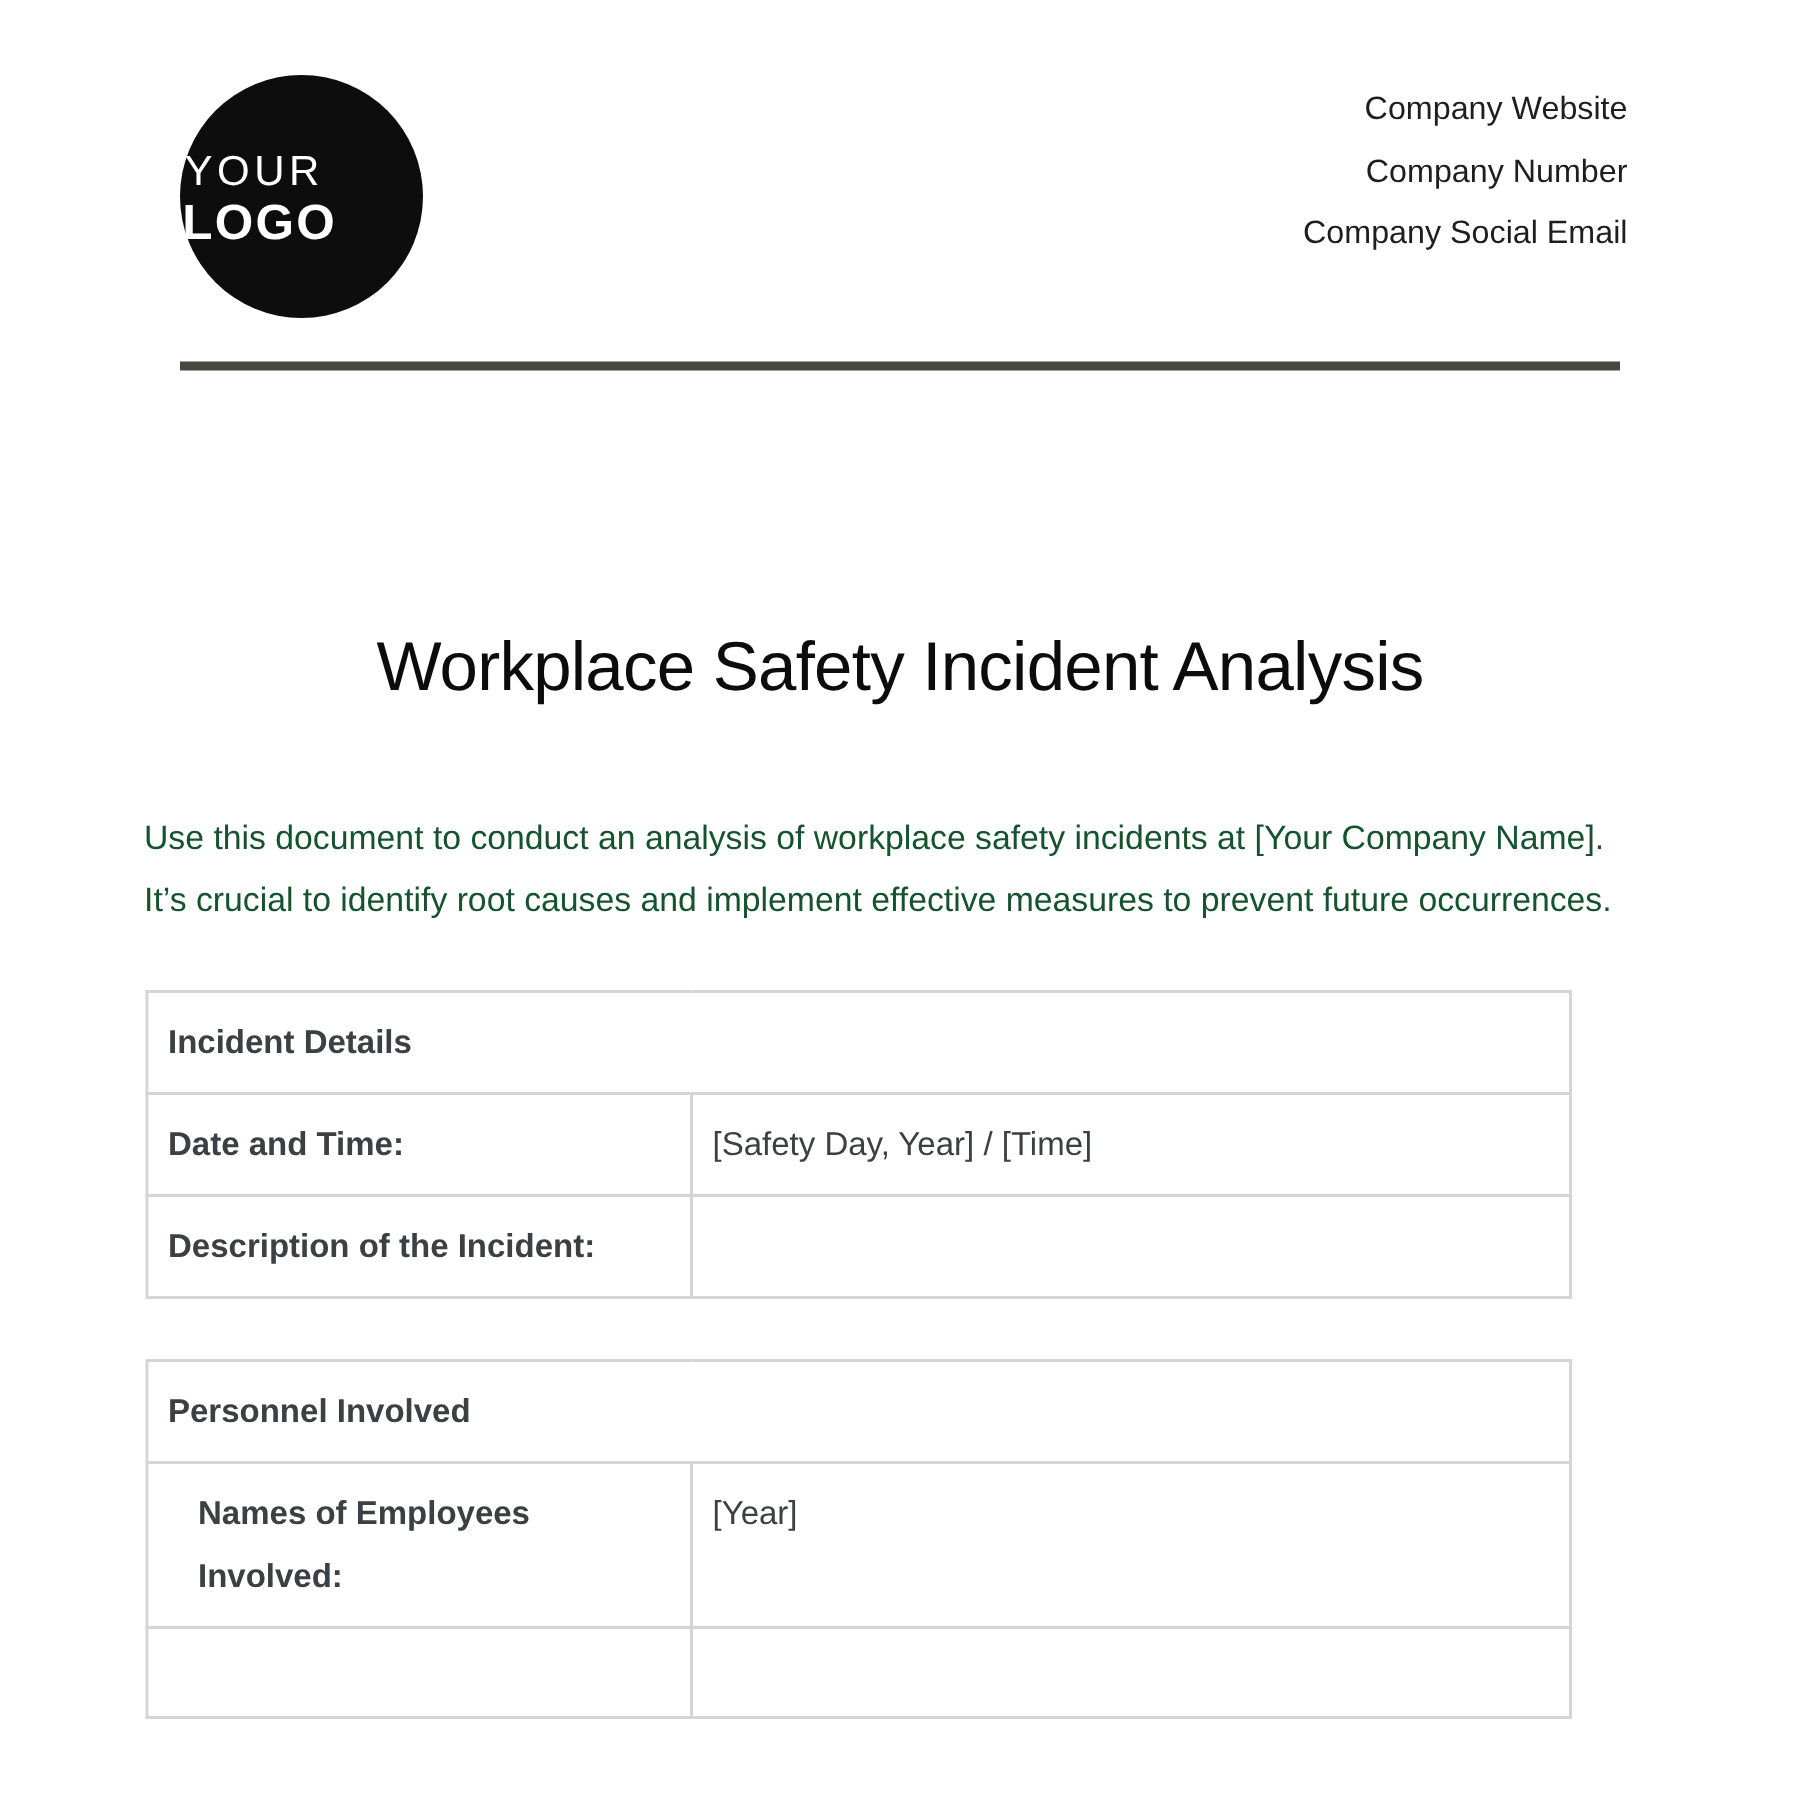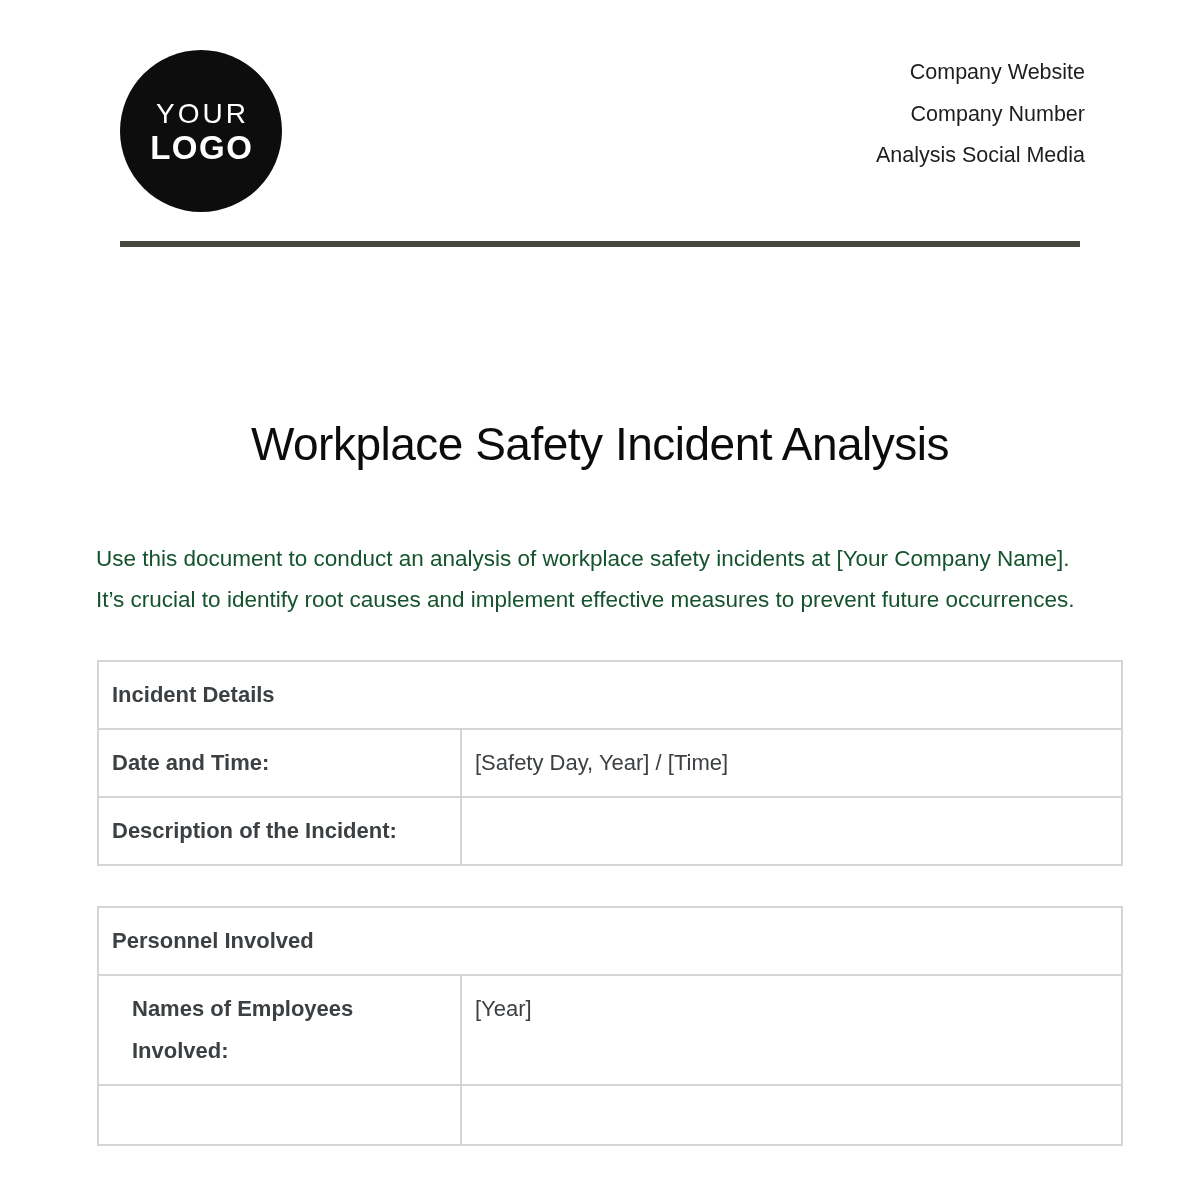--- a/index.html
+++ b/index.html
@@ -23,21 +23,20 @@
     padding: 50px 115px 0 120px;
   }
   .logo {
     width: 162px;
     height: 162px;
     border-radius: 50%;
     background: var(--color-logo_bg, #0d0d0d);
     color: #ffffff;
     display: flex;
     flex-direction: column;
-    align-items: center;
     justify-content: center;
     flex: 0 0 auto;
   }
   .logo-your {
     font-size: 28px;
     font-weight: 400;
     letter-spacing: 3px;
     line-height: 33px;
     text-indent: 3px;
   }
@@ -77,21 +76,21 @@
     margin: 67px 96px 0 96px;
     font-size: 22.5px;
     line-height: 41px;
     color: #14532d;
   }
 
   
   table.doc-table {
     border-collapse: collapse;
     table-layout: fixed;
-    width: 1026px;
+    width: 951px;
     margin: 40px 0 0 97px;
   }
   table.doc-table td {
     border: 2px solid var(--color-table_border, #d5d5d5);
     vertical-align: top;
     padding: 12px 13px;
     font-size: 22px;
     line-height: 42px;
     color: #3c4043;
     overflow: hidden;
@@ -112,21 +111,21 @@
 <div class="page">
 
   <header class="letterhead">
     <div class="logo">
       <div class="logo-your">YOUR</div>
       <div class="logo-logo">LOGO</div>
     </div>
     <div class="contact">
       <div>Company Website</div>
       <div>Company Number</div>
-      <div>Analysis Social Media</div>
+      <div>Company Social Email</div>
     </div>
   </header>
 
   <div class="divider"></div>
 
   <h1 class="doc-title">Workplace Safety Incident Analysis</h1>
 
   <p class="intro">Use this document to conduct an analysis of workplace safety incidents at [Your Company Name]. It’s crucial to identify root causes and implement effective measures to prevent future occurrences.</p>
 
   <table class="doc-table">

